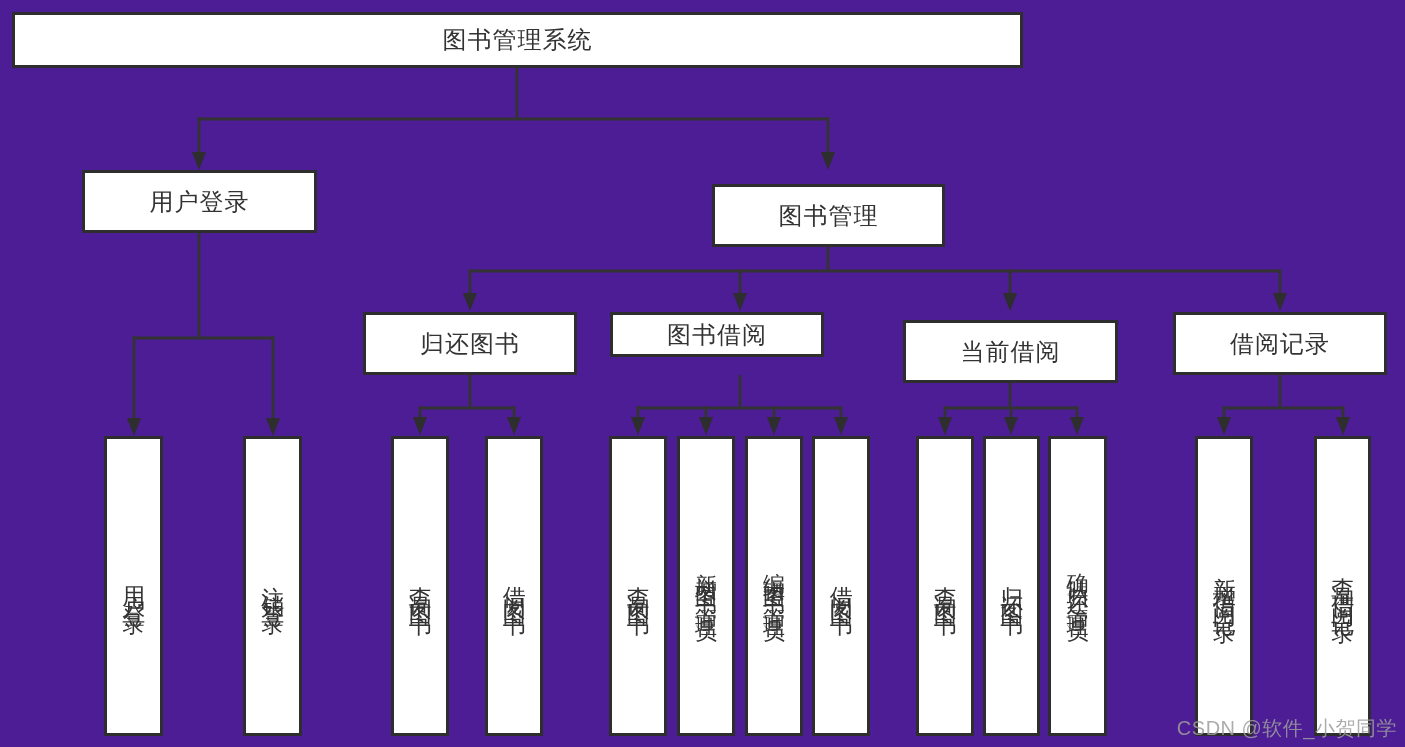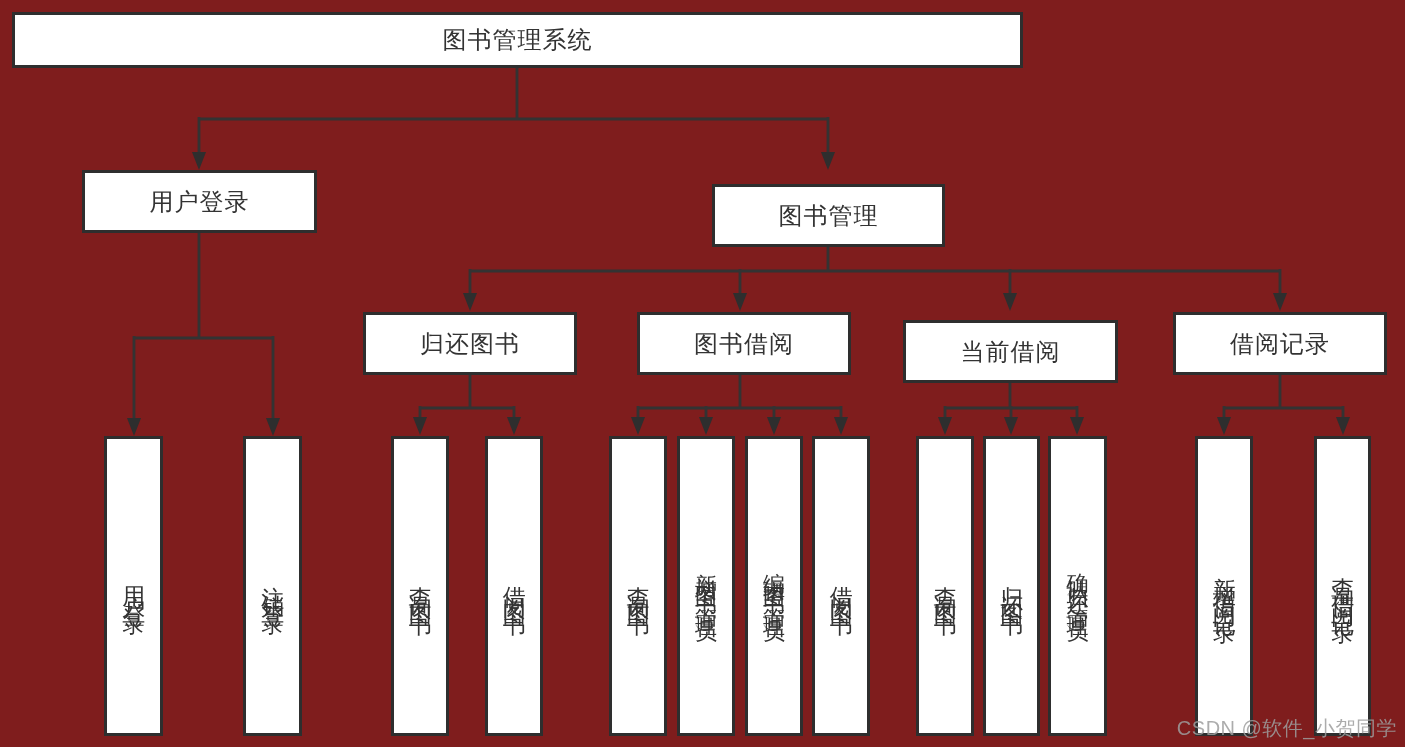--- a/index.html
+++ b/index.html
@@ -5,21 +5,21 @@
   html, body { margin: 0; padding: 0; }
   body {
     width: 1405px; height: 747px;
     background: #ffffff;
     font-family: "Liberation Sans", sans-serif;
     overflow: hidden;
   }
   #canvas {
     position: relative;
     width: 1405px; height: 747px;
-    background: #7f1d1d;
+    background: #4c1d95;
   }
   svg.connectors {
     position: absolute; left: 0; top: 0;
     width: 1405px; height: 747px;
     z-index: 1;
     pointer-events: none;
   }
   .node {
     position: absolute;
     box-sizing: border-box;
@@ -41,21 +41,21 @@
     white-space: nowrap;
   }
   .v-node.long .v-label { letter-spacing: 7px; font-size: 22px; }
 
   
   #root-box        { left: 12px;   top: 12px;  width: 1011px; height: 56px; }
   #user-login-box  { left: 82px;   top: 170px; width: 235px;  height: 63px; }
   #book-mgmt-box   { left: 712px;  top: 184px; width: 233px;  height: 63px; }
 
   #new-book-box    { left: 363px;  top: 312px; width: 214px;  height: 63px; }
-  #book-borrow-box { left: 637px;  top: 312px; width: 214px;  height: 63px; }
+  #book-borrow-box { left: 610px;  top: 312px; width: 214px;  height: 45px; }
   #cur-borrow-box  { left: 903px;  top: 312px; width: 215px;  height: 63px; margin-top: 8px; }
   #borrow-rec-box  { left: 1173px; top: 312px; width: 214px;  height: 63px; }
 
   .leaf { top: 436px; height: 300px; width: 59px; }
   #leaf-ul-login   { left: 104px; }
   #leaf-ul-logout  { left: 243px; }
   #leaf-nb-query   { left: 391px; width: 58px; }
   #leaf-nb-borrow  { left: 485px; width: 58px; }
   #leaf-bb-query   { left: 609px; width: 58px; }
   #leaf-bb-add     { left: 677px; width: 58px; }

